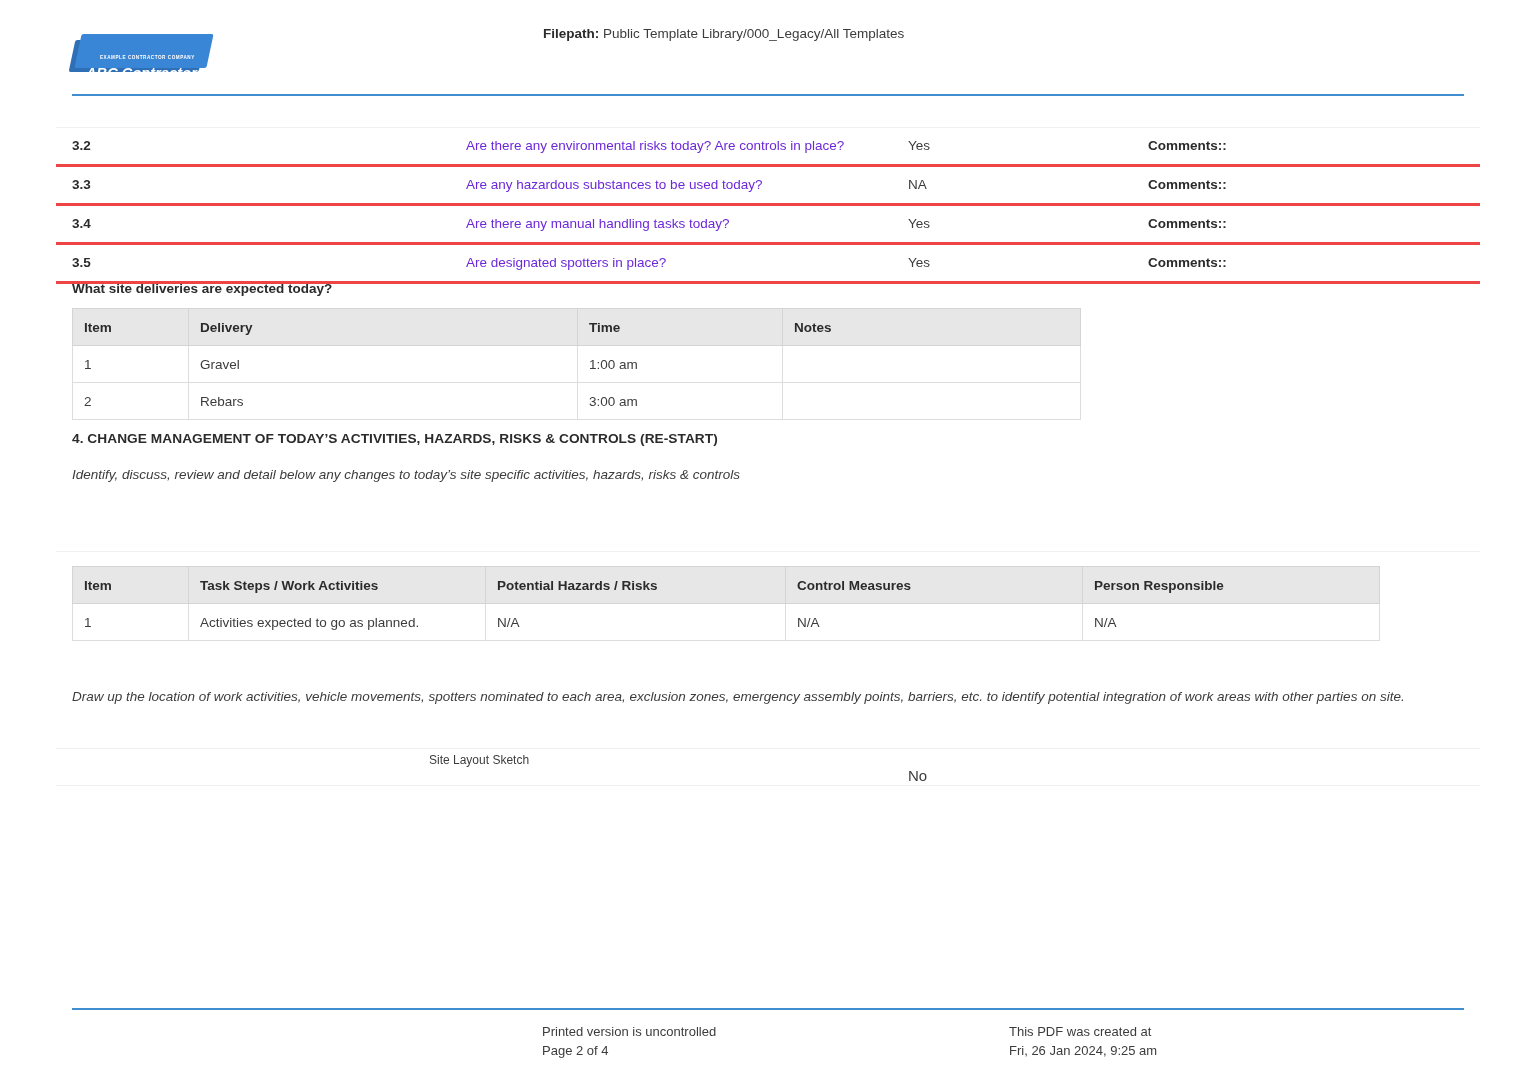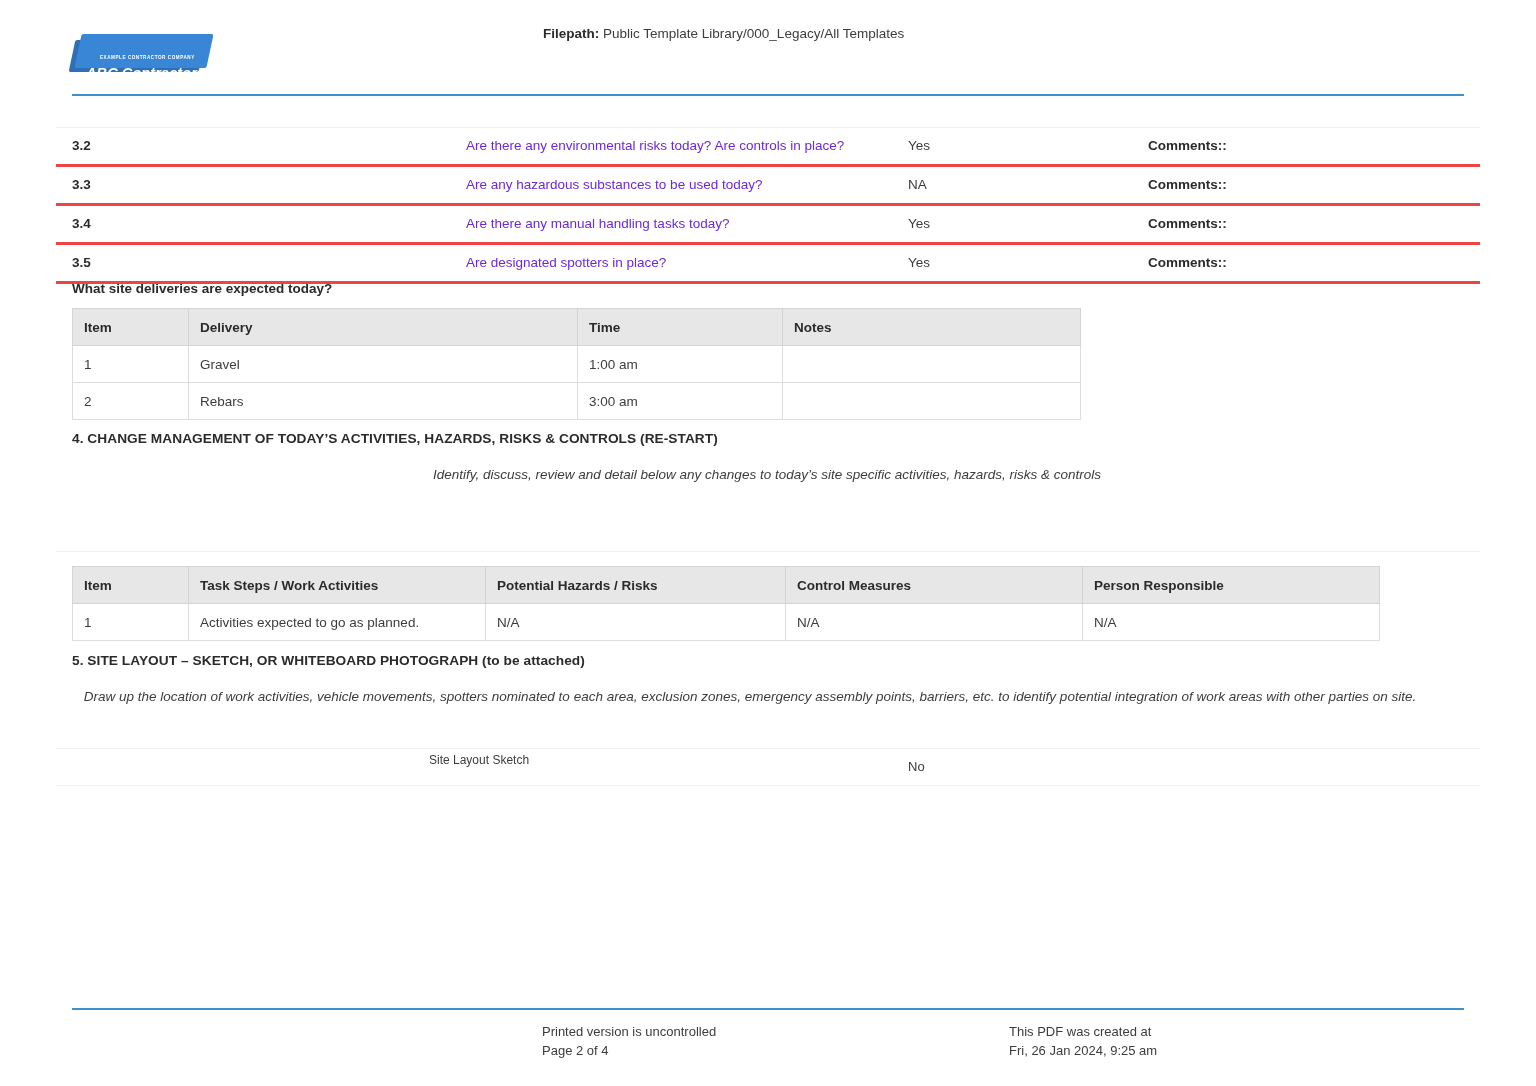--- a/index.html
+++ b/index.html
@@ -210,21 +210,20 @@
     font-weight: bold;
     color: #2b2b2b;
     letter-spacing: 0.05px;
   }
   .section-note {
     position: absolute;
     font-size: 13.5px;
     font-style: italic;
     color: #3c3c3c;
     line-height: 21px;
-    text-align: center;
   }
 
   
   .hsep {
     position: absolute;
     left: 56px;
     width: 1424px;
     height: 1px;
     background: #f0f0f2;
   }
@@ -240,22 +239,22 @@
   .sketch-label {
     position: absolute;
     left: 373px;
     top: 5px;
     font-size: 12px;
     color: #3c3c3c;
   }
   .sketch-value {
     position: absolute;
     left: 852px;
-    top: 11px;
-    font-size: 13px;
+    top: 19px;
+    font-size: 15px;
     color: #3c3c3c;
   }
 
   
   .footer-rule {
     position: absolute;
     left: 72px;
     top: 1008px;
     width: 1392px;
     height: 2px;
@@ -381,21 +380,20 @@
       <tr>
         <td class="c-item">1</td>
         <td class="c-task">Activities expected to go as planned.</td>
         <td class="c-haz">N/A</td>
         <td class="c-ctrl">N/A</td>
         <td class="c-person">N/A</td>
       </tr>
     </tbody>
   </table>
 
-  <div class="section-title" style="left:72px; top:653px;">5. SITE LAYOUT – SKETCH, OR WHITEBOARD PHOTOGRAPH (to be attached)</div>
   <div class="section-note" style="left:72px; top:686px; width:1356px;">Draw up the location of work activities, vehicle movements, spotters nominated to each area, exclusion zones, emergency assembly points, barriers, etc. to identify potential integration of work areas with other parties on site.</div>
 
   <div class="hsep" style="top:748px;"></div>
   <div class="sketch-row">
     <span class="sketch-label">Site Layout Sketch</span>
     <span class="sketch-value">No</span>
   </div>
   <div class="hsep" style="top:785px;"></div>
 
   <div class="footer-rule"></div>

